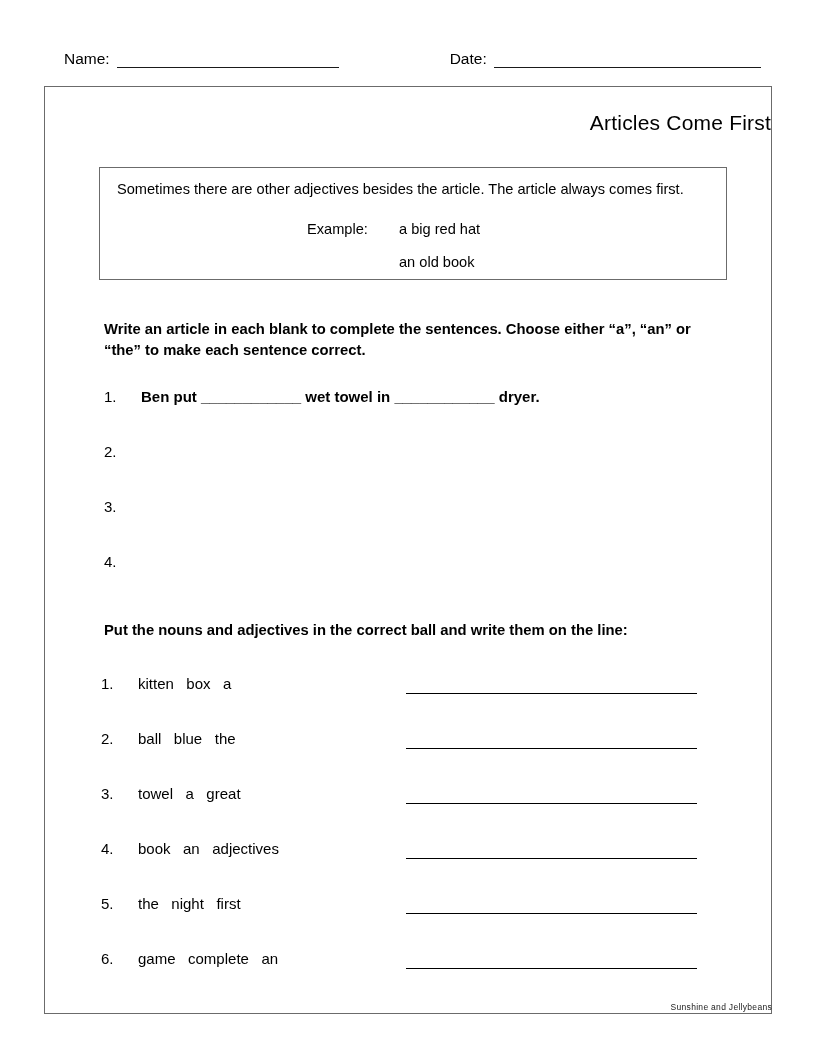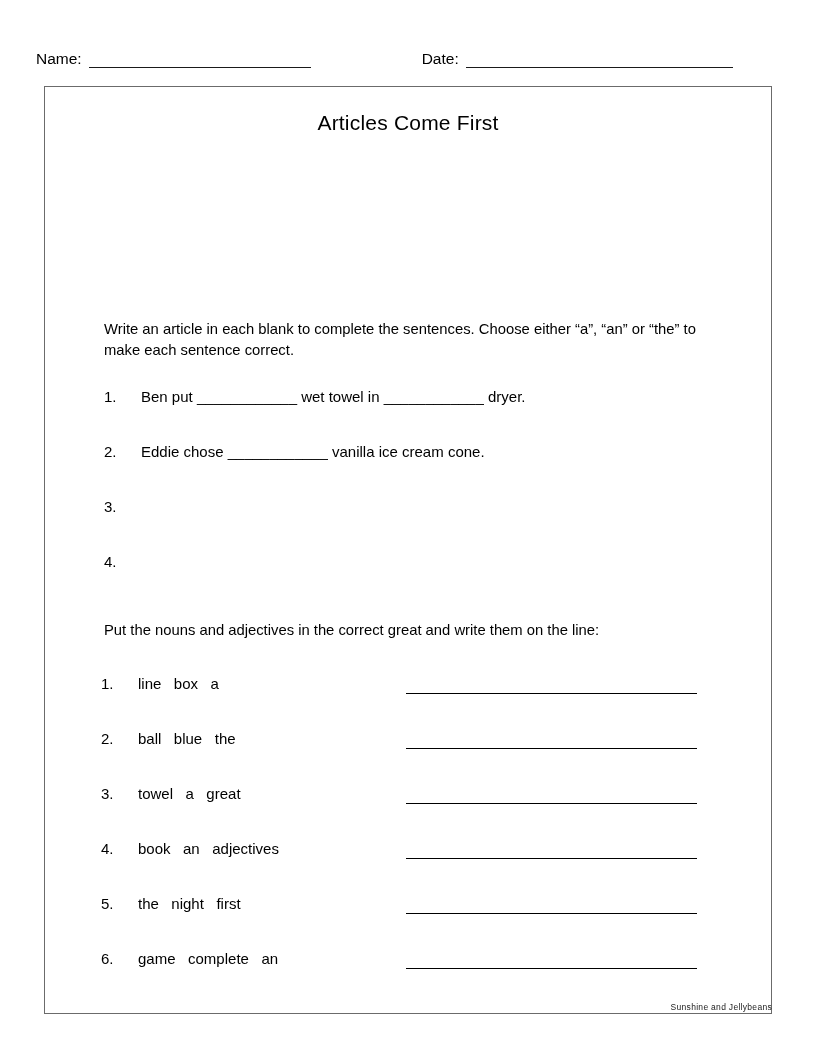--- a/index.html
+++ b/index.html
@@ -13,21 +13,21 @@
     position: relative;
     font-family: "Liberation Sans", sans-serif;
     color: #000000;
     overflow: hidden;
   }
 
   
   .header-row {
     position: absolute;
     top: 40px;
-    left: 36px;
+    left: 64px;
     width: 716px;
     height: 28px;
     display: flex;
   }
   .field {
     display: flex;
     align-items: flex-end;
   }
   .field-label {
     font-size: 15.5px;
@@ -54,21 +54,21 @@
     border: 1.4px solid #6b6b6b;
     box-sizing: border-box;
   }
 
   
   .sheet-title {
     position: absolute;
     left: 0;
     top: 24px;
     width: 100%;
-    text-align: center;
+    text-align: right;
     font-size: 21px;
     letter-spacing: 0.2px;
   }
 
   
   .info-box {
     position: absolute;
     left: 54px;
     top: 80px;
     width: 628px;
@@ -100,21 +100,21 @@
   }
   .example-value {
     position: absolute;
     left: 299px;
     white-space: pre;
   }
 
   
   .directions {
     position: absolute;
-    font-weight: normal;
+    font-weight: bold;
     font-size: 14.8px;
     line-height: 21px;
   }
   .directions-one {
     left: 59px;
     top: 232px;
     width: 610px;
   }
   .directions-two {
     left: 59px;
@@ -139,20 +139,21 @@
     position: absolute;
     left: 0;
     top: 0;
     width: 30px;
   }
   .item-body {
     position: absolute;
     left: 37px;
     top: 0;
     white-space: pre;
+    font-weight: bold;
   }
 
   
   .order-list {
     position: absolute;
     left: 56px;
     top: 587px;
     width: 652px;
   }
   .order-item {
@@ -204,46 +205,55 @@
   <div class="field date-field">
     <span class="field-label">Date:</span>
     <span class="field-rule date-rule"></span>
   </div>
 </div>
 
 <div class="page-frame">
 
   <div class="sheet-title">Articles Come First</div>
 
+  <div class="info-box">
+    <div class="info-text">Sometimes there are other adjectives besides the article.  The article always comes first.</div>
+    <div class="example-row first">
+      <span class="example-label">Example:</span>
+      <span class="example-value">a big red hat</span>
+    </div>
+    <div class="example-row second">
+      <span class="example-value">an old book</span>
+    </div>
+  </div>
 
   <div class="directions directions-one">Write an article in each blank to complete the sentences.  Choose either “a”, “an” or “the” to make each sentence correct.</div>
 
   <div class="blank-list">
     <div class="blank-item">
       <span class="item-num">1.</span>
       <span class="item-body">Ben put ____________ wet towel in ____________ dryer.</span>
     </div>
     <div class="blank-item">
       <span class="item-num">2.</span>
-      <span class="item-body">Eddie chose ____________ vanilla ice cream cone.</span>
     </div>
     <div class="blank-item">
       <span class="item-num">3.</span>
     </div>
     <div class="blank-item">
       <span class="item-num">4.</span>
     </div>
   </div>
 
-  <div class="directions directions-two">Put the nouns and adjectives in the correct great and write them on the line:</div>
+  <div class="directions directions-two">Put the nouns and adjectives in the correct ball and write them on the line:</div>
 
   <div class="order-list">
     <div class="order-item">
       <span class="order-num">1.</span>
-      <span class="order-words">line   box   a</span>
+      <span class="order-words">kitten   box   a</span>
       <span class="order-rule"></span>
     </div>
     <div class="order-item">
       <span class="order-num">2.</span>
       <span class="order-words">ball   blue   the</span>
       <span class="order-rule"></span>
     </div>
     <div class="order-item">
       <span class="order-num">3.</span>
       <span class="order-words">towel   a   great</span>

